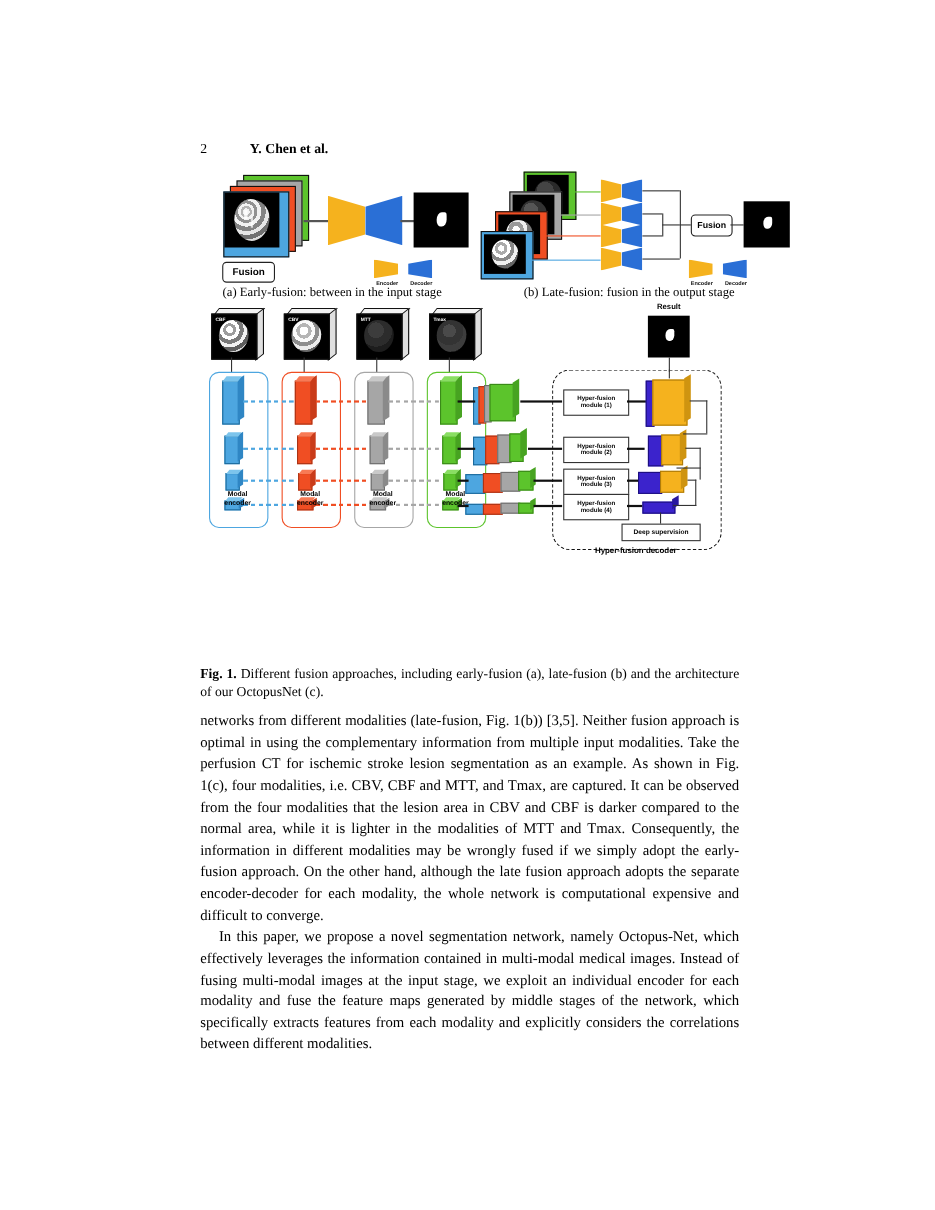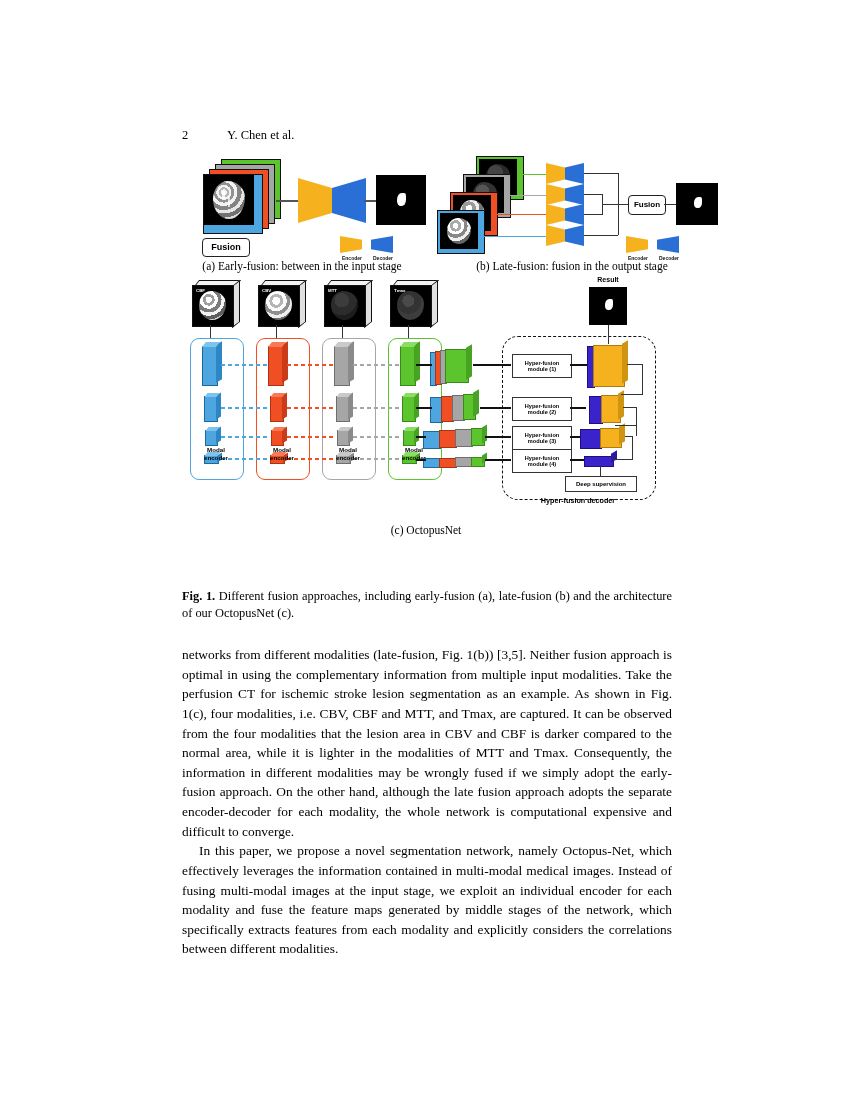--- a/index.html
+++ b/index.html
@@ -8,21 +8,21 @@
     font-family:"Liberation Serif", serif;
     color:#000;
     position:relative;
     overflow:hidden;
   }
   .page{position:absolute;left:0;top:0;width:850px;height:1100px;}
 
   
   .runhead{position:absolute;left:182px;top:128px;width:490px;font-size:12.5px;}
   .runhead .pg{position:absolute;left:0;top:0;}
-  .runhead .auth{position:absolute;left:45px;top:0;}
+  .runhead .auth{position:absolute;left:45px;top:0;font-weight:bold;}
 
   
   .figure{position:absolute;left:180px;top:150px;width:492px;height:430px;}
 
   
   .abs{position:absolute;}
   .sans{font-family:"Liberation Sans", sans-serif;}
 
   
   .brain{background:#000;position:absolute;overflow:hidden;}
@@ -50,21 +50,21 @@
   
   .ln{position:absolute;background:#333;}
   .lnh{height:1px;}
   .lnv{width:1px;}
 
   
   .subcap{position:absolute;font-size:11.5px;font-family:"Liberation Serif",serif;}
 
   
   .figcap{
-    position:absolute;left:182px;top:588px;width:490px;
+    position:absolute;left:182px;top:604px;width:490px;
     font-size:12.4px;line-height:1.33;text-align:justify;
   }
   .figcap b{font-weight:bold;}
 
   
   .body{
     position:absolute;left:182px;top:645px;width:490px;
     font-size:13.4px;line-height:1.465;text-align:justify;
     font-family:"Liberation Serif", serif;
   }
@@ -452,21 +452,20 @@
       <div class="ln lnh" style="left:445px;top:158px;width:8px;"></div>
       <div class="ln lnh" style="left:432px;top:181px;width:21px;"></div>
 
       <div class="ln lnv" style="left:428px;top:58px;height:8px;"></div>
 
       <div class="ln lnv" style="left:420px;top:188px;height:12px;"></div>
       <div class="sqbox" style="left:385px;top:198px;width:70px;height:14px;font-size:6px;">Deep supervision</div>
 
       <div class="abs sans" style="left:336px;top:218px;width:124px;text-align:center;font-size:7.2px;font-weight:bold;">Hyper-fusion decoder</div>
 
-      <div class="subcap" style="left:0;top:246px;width:492px;text-align:center;">(c) OctopusNet</div>
     </div>
   </div>
 
   <div class="figcap">
     <b>Fig. 1.</b><span> Different fusion approaches, including early-fusion (a), late-fusion (b) and the architecture of our OctopusNet (c).</span>
   </div>
 
   <div class="body">
     <p>networks from different modalities (late-fusion, Fig. 1(b)) [3,5]. Neither fusion approach is optimal in using the complementary information from multiple input modalities. Take the perfusion CT for ischemic stroke lesion segmentation as an example. As shown in Fig. 1(c), four modalities, i.e. CBV, CBF and MTT, and Tmax, are captured. It can be observed from the four modalities that the lesion area in CBV and CBF is darker compared to the normal area, while it is lighter in the modalities of MTT and Tmax. Consequently, the information in different modalities may be wrongly fused if we simply adopt the early-fusion approach. On the other hand, although the late fusion approach adopts the separate encoder-decoder for each modality, the whole network is computational expensive and difficult to converge.</p>
     <p class="ind">In this paper, we propose a novel segmentation network, namely Octopus-Net, which effectively leverages the information contained in multi-modal medical images. Instead of fusing multi-modal images at the input stage, we exploit an individual encoder for each modality and fuse the feature maps generated by middle stages of the network, which specifically extracts features from each modality and explicitly considers the correlations between different modalities.</p>

